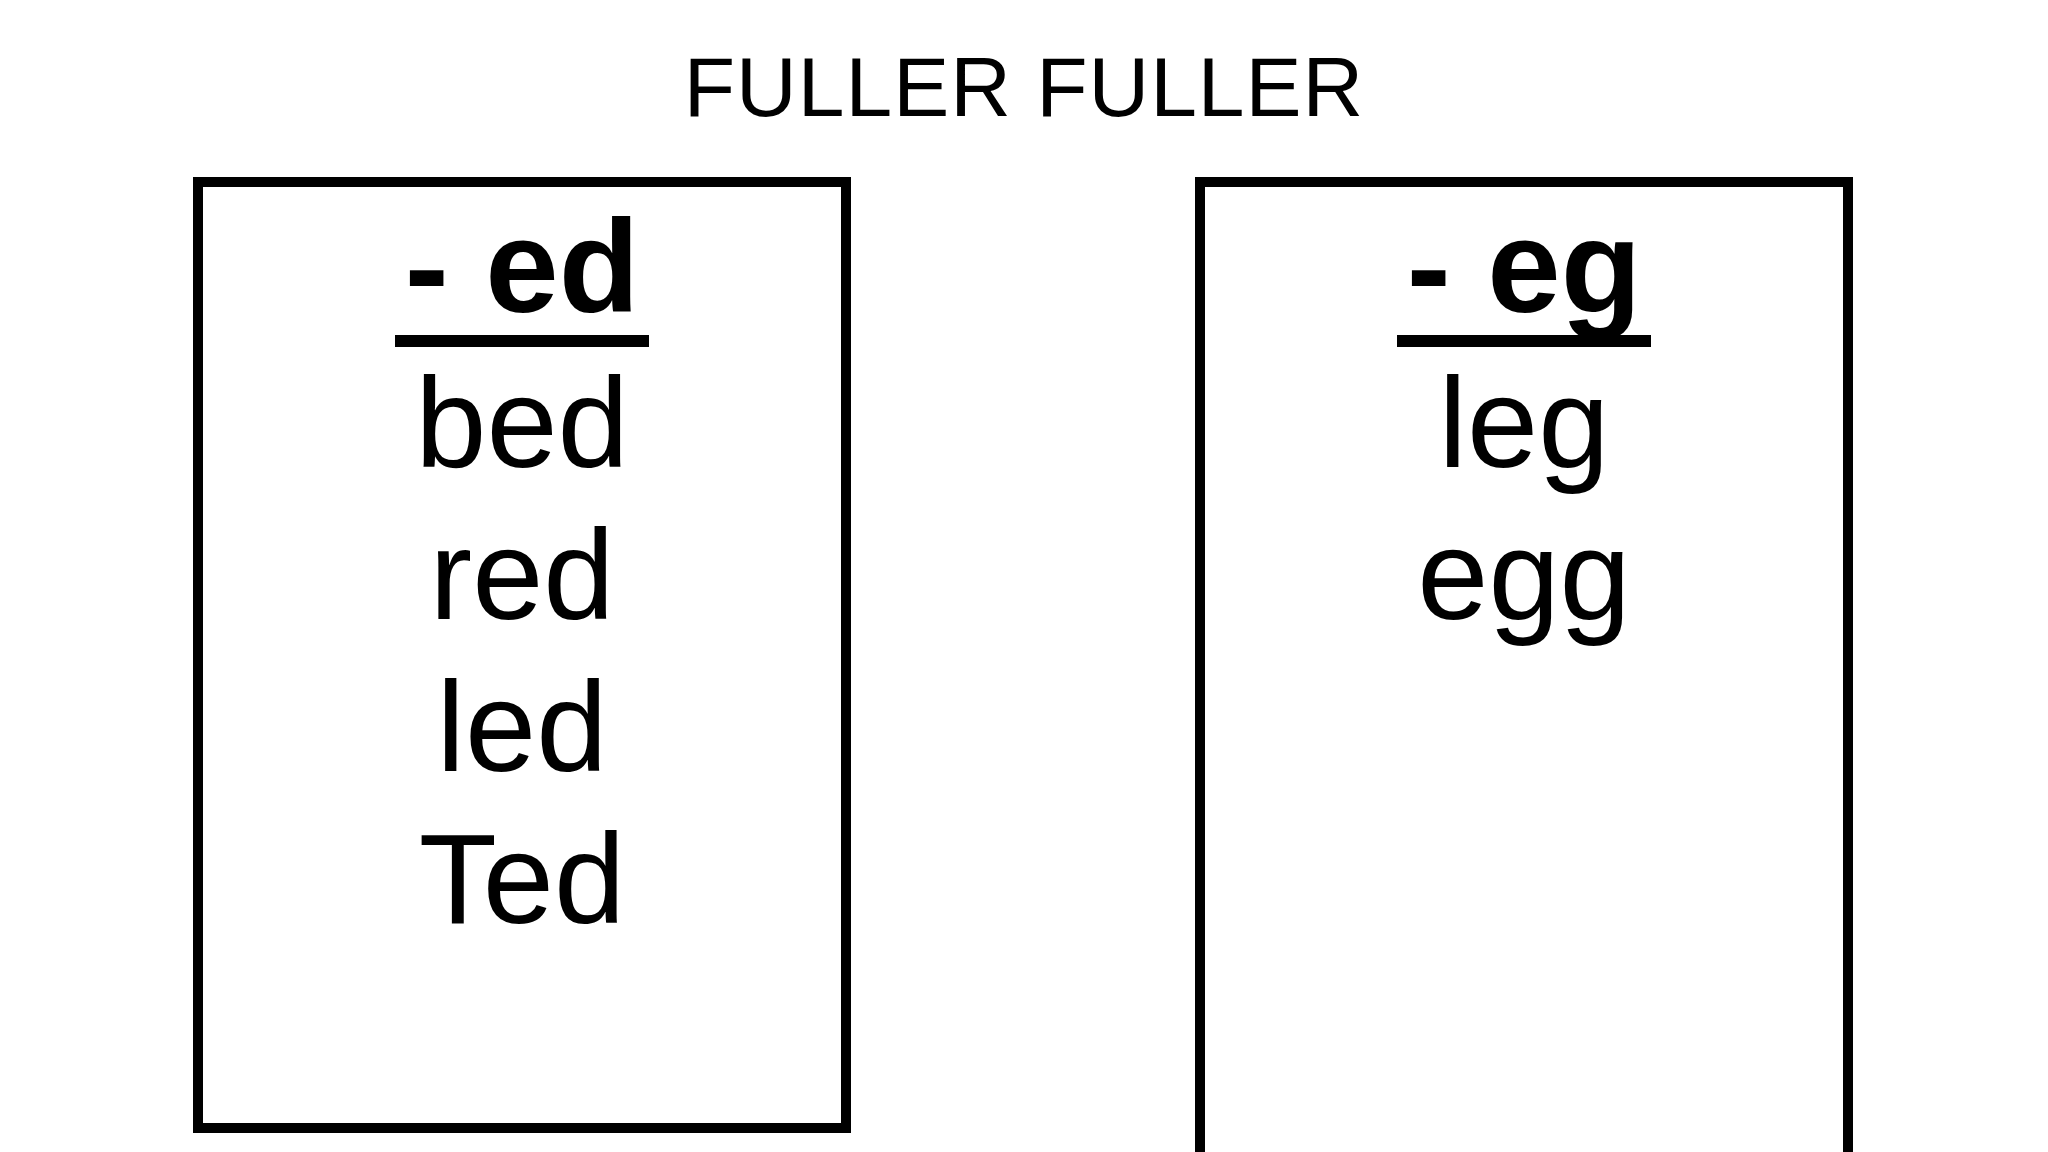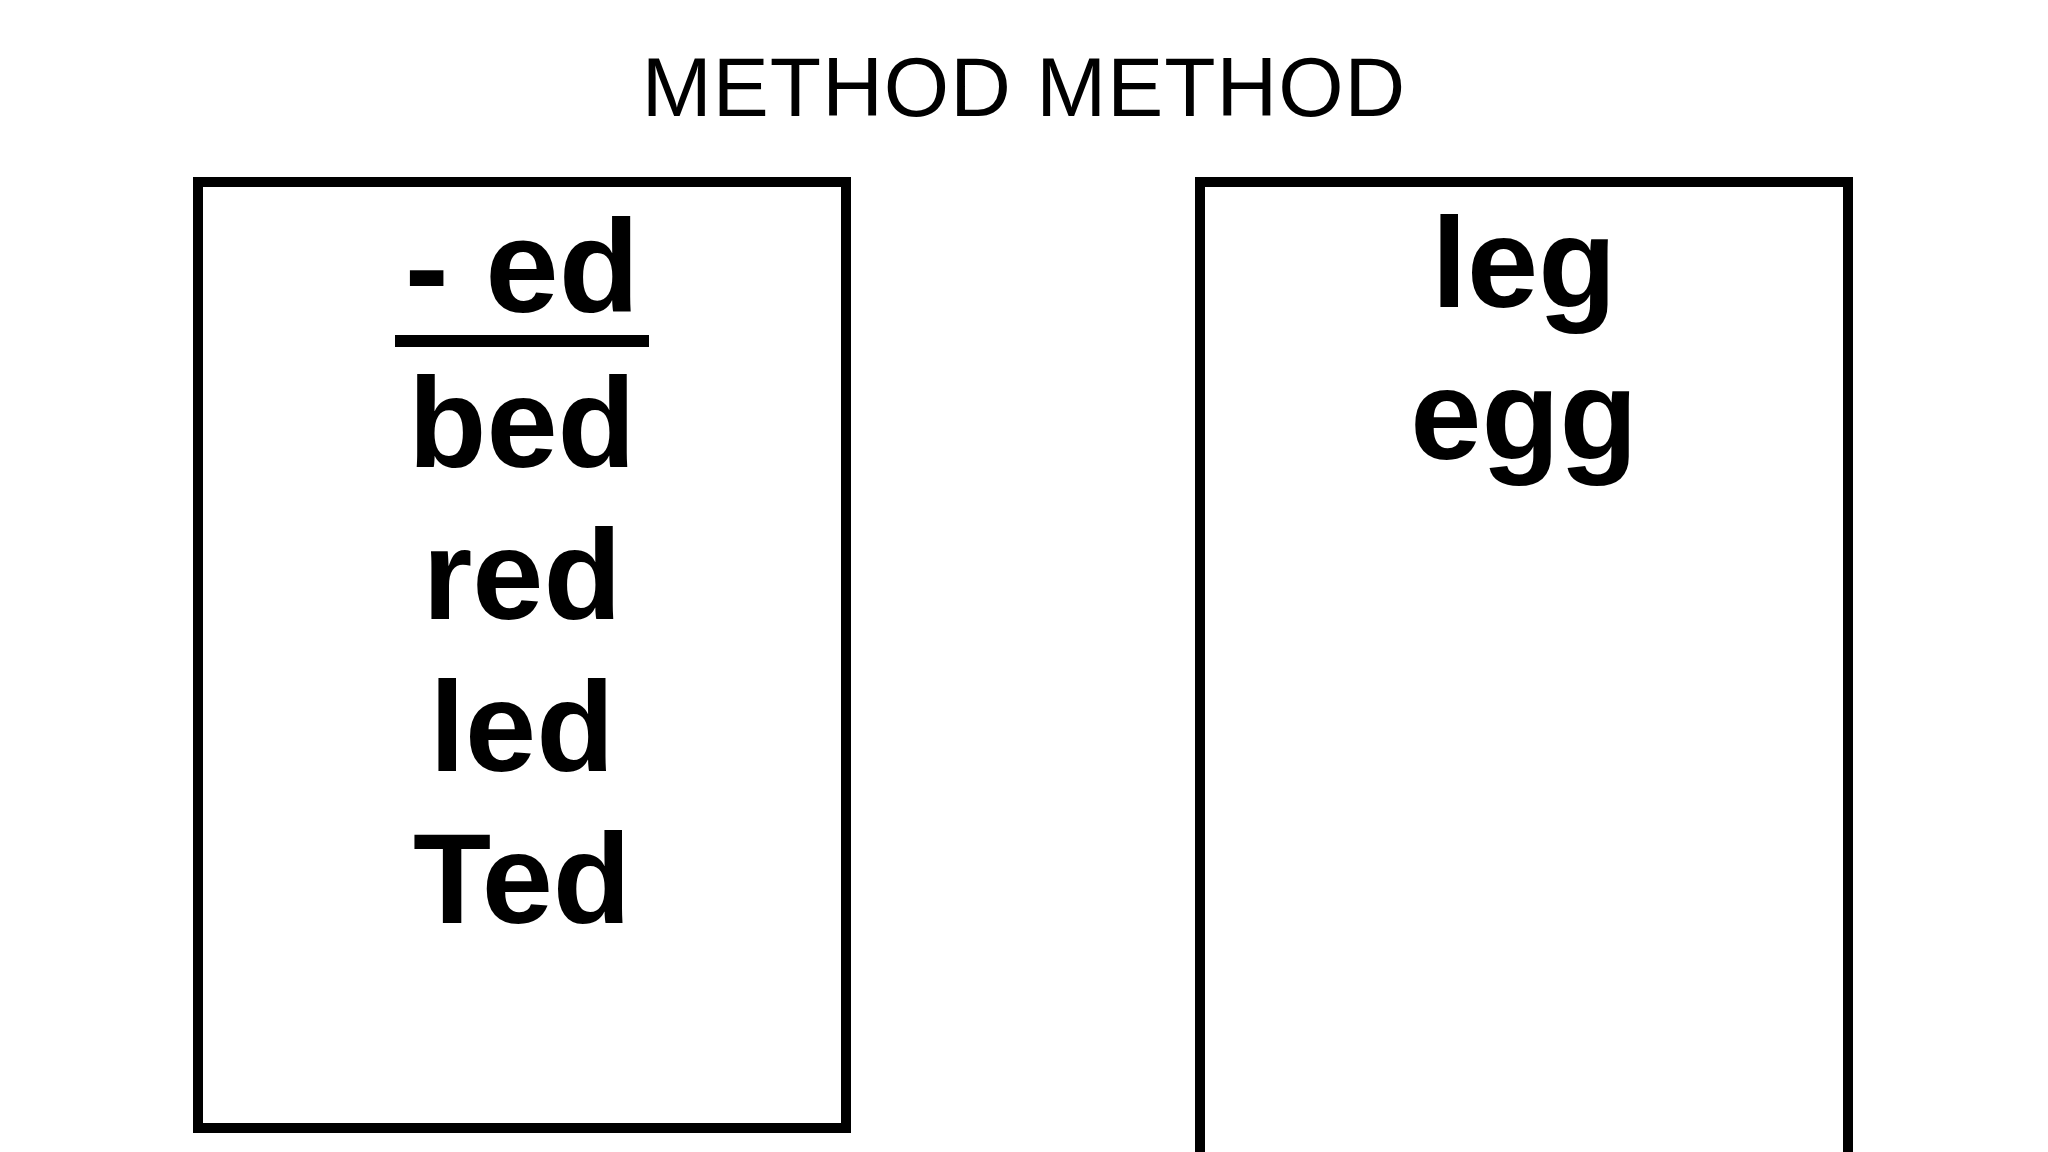--- a/index.html
+++ b/index.html
@@ -64,41 +64,42 @@
     display: flex;
     flex-direction: column;
     align-items: center;
     margin: 0;
     padding: 0;
     list-style: none;
   }
   .word {
     font-size: 128px;
     line-height: 152px;
-    font-weight: 700;
+    font-weight: 400;
     white-space: nowrap;
   }
 </style>
 </head>
 <body>
 
 <div class="page">
 
-  <div class="title">METHOD METHOD</div>
+  <div class="title">FULLER FULLER</div>
 
   <div class="word-box" id="box-ed">
     <div class="box-header">- ed</div>
     <ul class="word-list">
       <li class="word">bed</li>
       <li class="word">red</li>
       <li class="word">led</li>
       <li class="word">Ted</li>
     </ul>
   </div>
 
   <div class="word-box" id="box-eg">
+    <div class="box-header">- eg</div>
     <ul class="word-list">
       <li class="word">leg</li>
       <li class="word">egg</li>
     </ul>
   </div>
 
 </div>
 
 </body></html>

